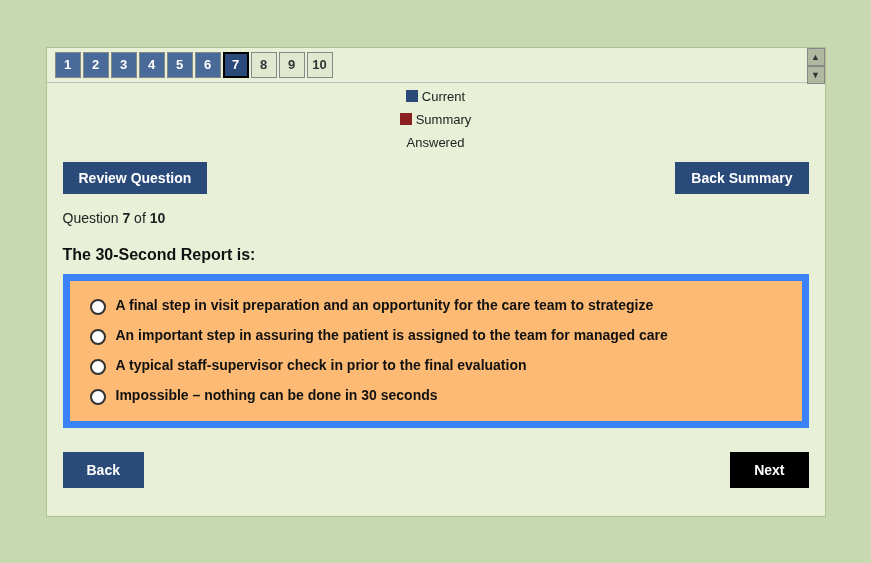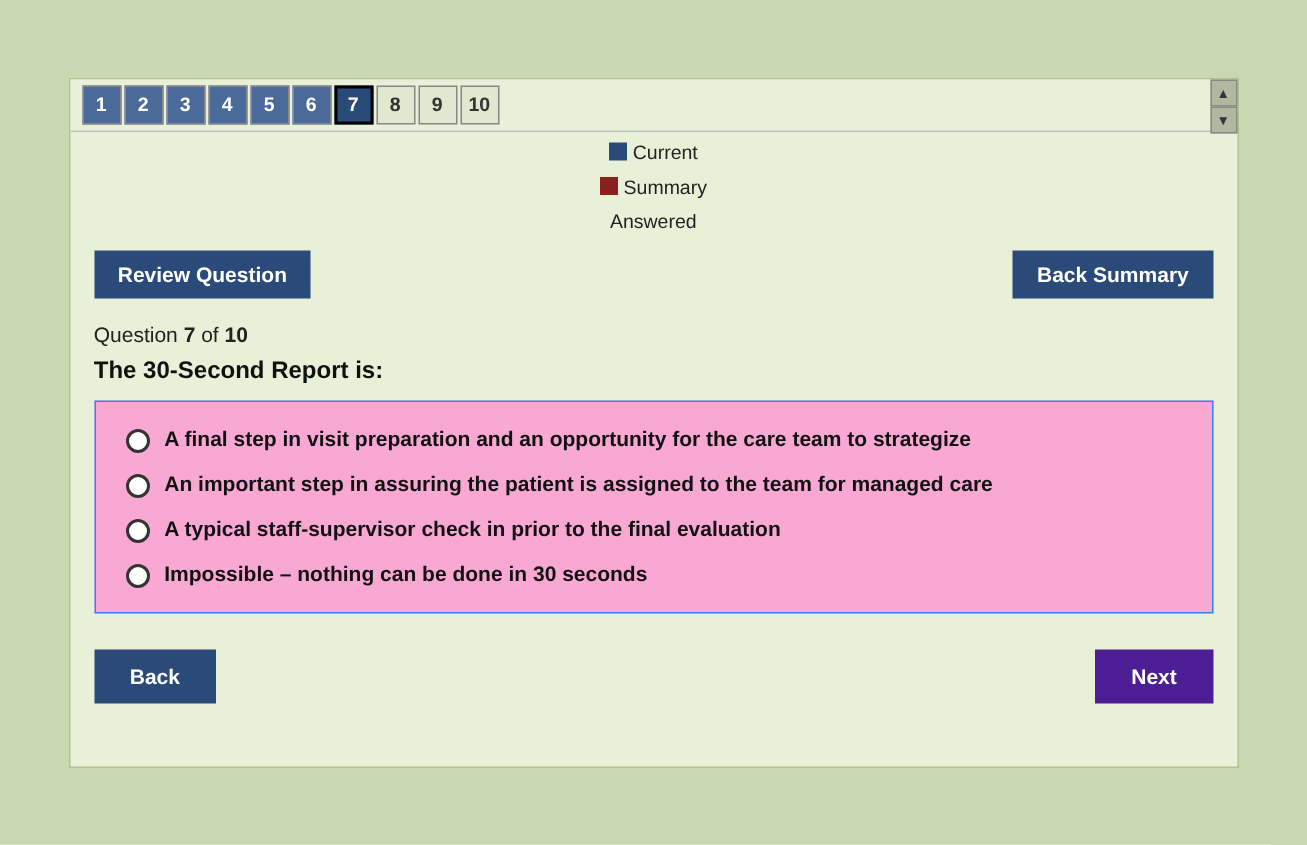--- a/index.html
+++ b/index.html
@@ -132,27 +132,28 @@
       padding: 10px 16px 4px 16px;
       font-size: 14px;
       color: #222;
     }
 
     .question-text {
       padding: 4px 16px 10px 16px;
       font-size: 16px;
       font-weight: bold;
       color: #111;
+      margin-top: 12px;
     }
 
     
     .answers-box {
       margin: 0 16px 16px 16px;
-      border: 1px solid #3b82f6;
-      background-color: #f9a8d4;
+      border: 7px solid #3b82f6;
+      background-color: #fdba74;
       padding: 16px 20px;
     }
 
     .answer-option {
       display: flex;
       align-items: flex-start;
       gap: 10px;
       margin-bottom: 12px;
       font-size: 14px;
       font-weight: bold;
@@ -186,21 +187,21 @@
       background-color: #2a4a7a;
       color: white;
       border: none;
       padding: 10px 24px;
       font-size: 14px;
       font-weight: bold;
       cursor: pointer;
     }
 
     .btn-next {
-      background-color: #4c1d95;
+      background-color: #000000;
       color: white;
       border: none;
       padding: 10px 24px;
       font-size: 14px;
       font-weight: bold;
       cursor: pointer;
     }
 
     .scrollbar-area {
       position: absolute;

